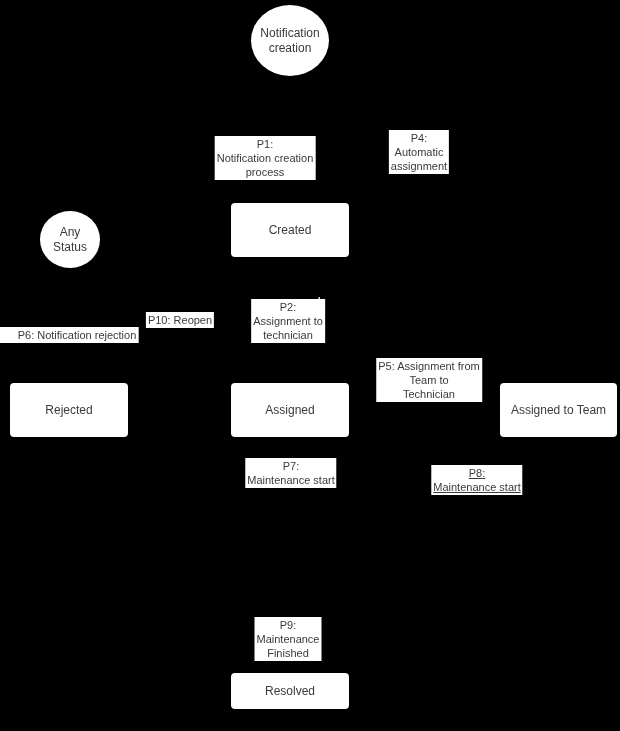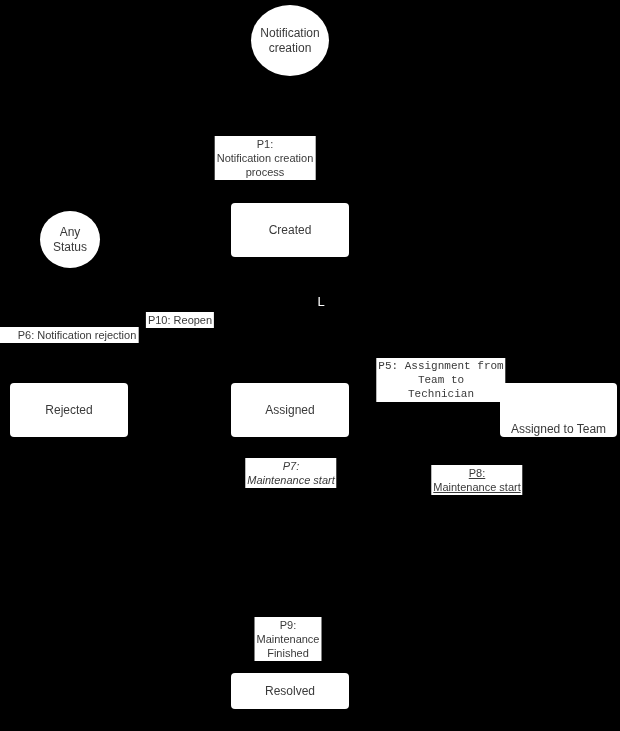--- a/index.html
+++ b/index.html
@@ -60,35 +60,41 @@
     </div>
     <div class="node rounded-rect" style="left: 231px; top: 203px; width: 118px; height: 54px;">
       <span class="node-label">Created</span>
     </div>
     <div class="node rounded-rect" style="left: 10px; top: 383px; width: 118px; height: 54px;">
       <span class="node-label">Rejected</span>
     </div>
     <div class="node rounded-rect" style="left: 231px; top: 383px; width: 118px; height: 54px;">
       <span class="node-label">Assigned</span>
     </div>
-    <div class="node rounded-rect" style="left: 500px; top: 383px; width: 117px; height: 54px; align-items: flex-end;">
+    <div class="node rounded-rect" style="left: 500px; top: 383px; width: 117px; height: 54px;">
       <span class="node-label">Assigned to Team</span>
     </div>
     <div class="node rounded-rect" style="left: 231px; top: 673px; width: 118px; height: 36px;">
       <span class="node-label">Resolved</span>
     </div>
     <div class="transition-label" style="left: 229px; top: 158px; margin-left: 36px;">P1:
 Notification creation
 process</div>
+    <div class="transition-label" style="left: 419px; top: 152px;">P4:
+Automatic
+assignment</div>
     <div class="transition-label" style="left: 180px; top: 320px;">P10: Reopen</div>
     <div class="transition-label" style="left: 60px; top: 335px; padding-left: 36px;">P6: Notification rejection</div>
-    <div class="transition-label" style="left: 441px; top: 380px; font-family: Liberation Mono, monospace;">P5: Assignment from
+    <div class="transition-label" style="left: 288px; top: 321px;">P2:
+Assignment to
+technician</div>
+    <div class="transition-label" style="left: 429px; top: 380px;">P5: Assignment from
 Team to
 Technician</div>
-    <div class="transition-label" style="left: 291px; top: 473px; font-style: italic;">P7:
+    <div class="transition-label" style="left: 291px; top: 473px;">P7:
 Maintenance start</div>
     <div class="transition-label" style="left: 477px; top: 480px; text-decoration: underline;">P8:
 Maintenance start</div>
     <div class="transition-label" style="left: 288px; top: 639px;">P9:
 Maintenance
 Finished</div>
     <div class="stray-glyph" style="left: 321px; top: 301px;">L</div>
   </div>
 
 </body></html>

